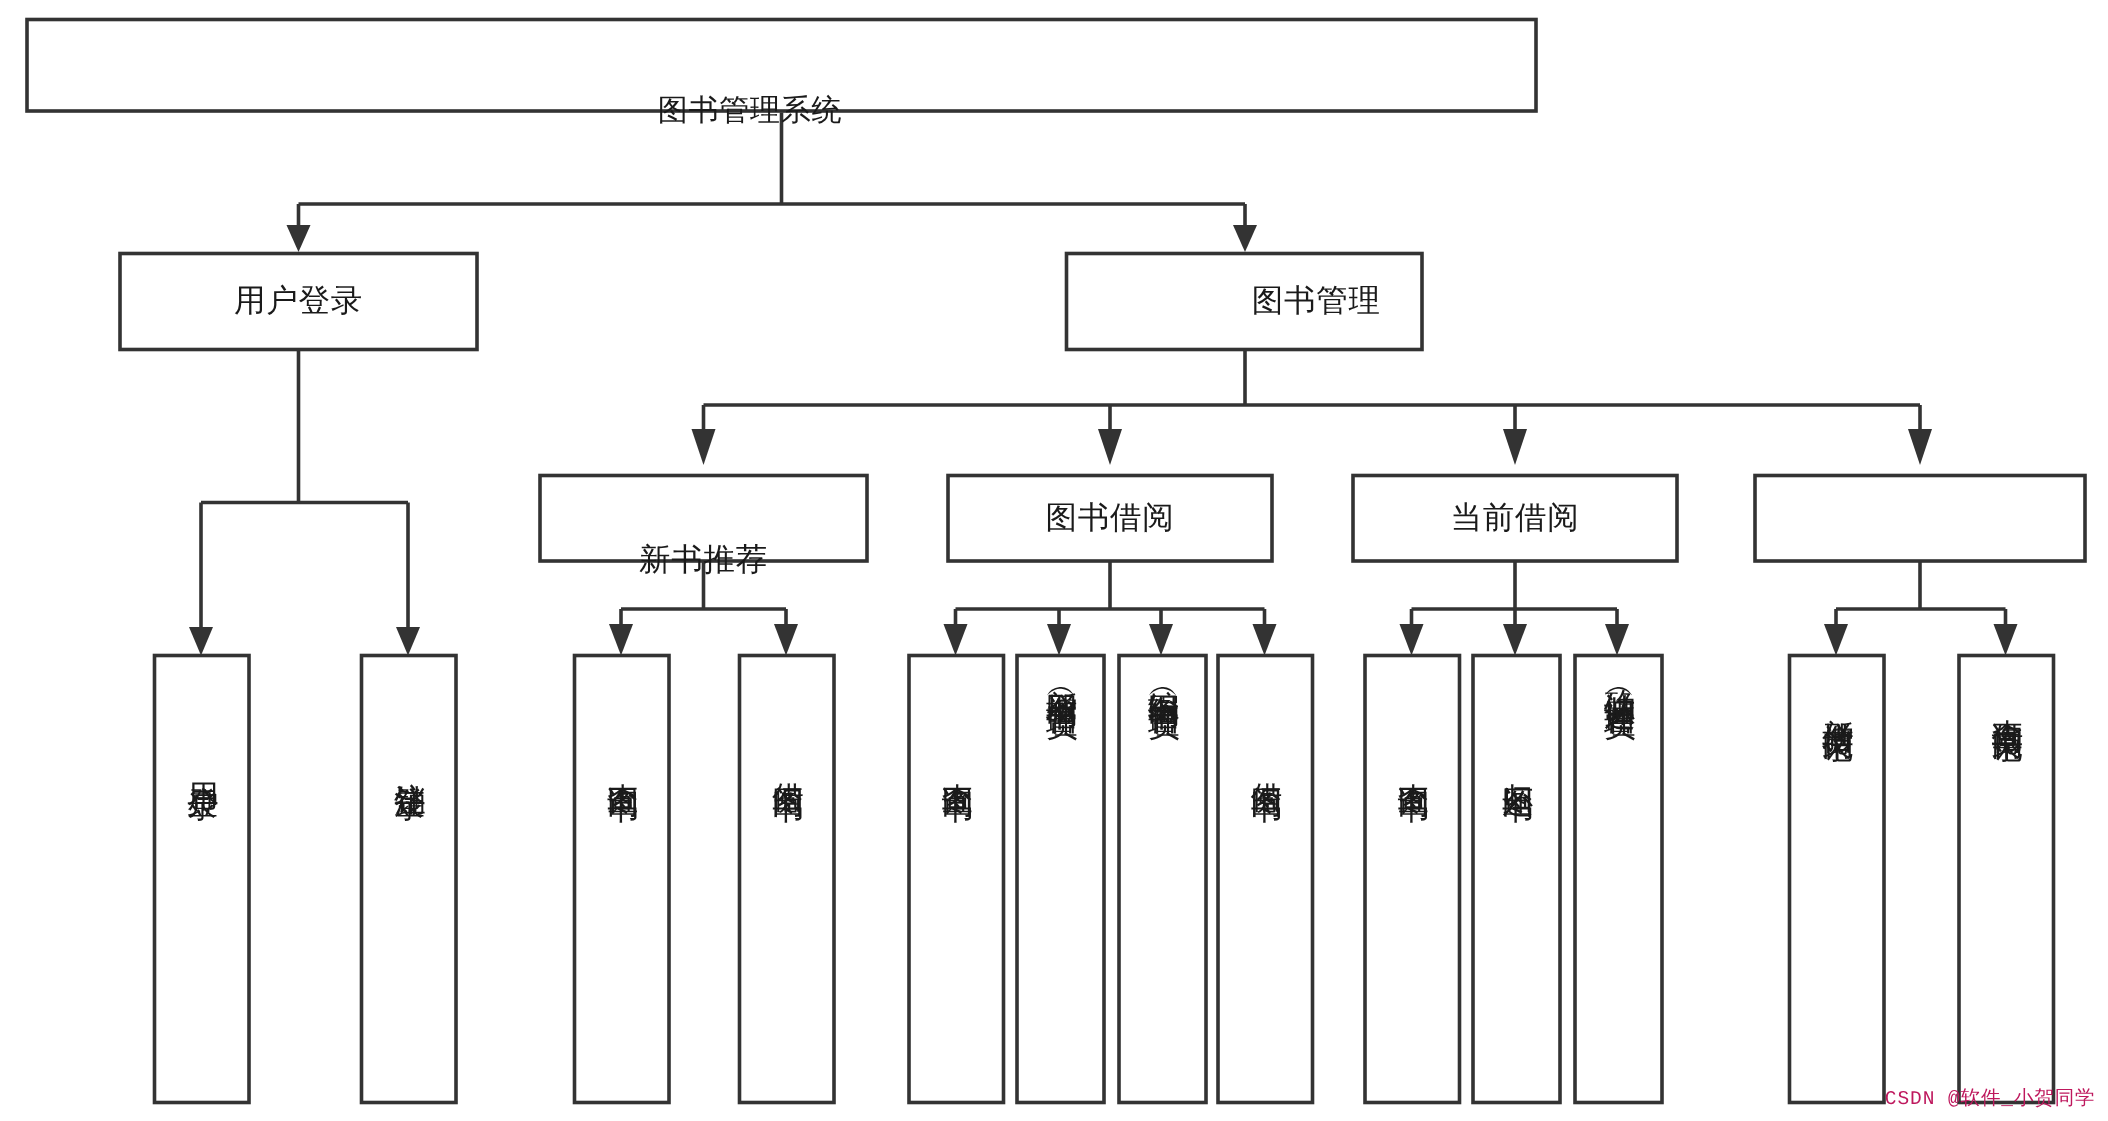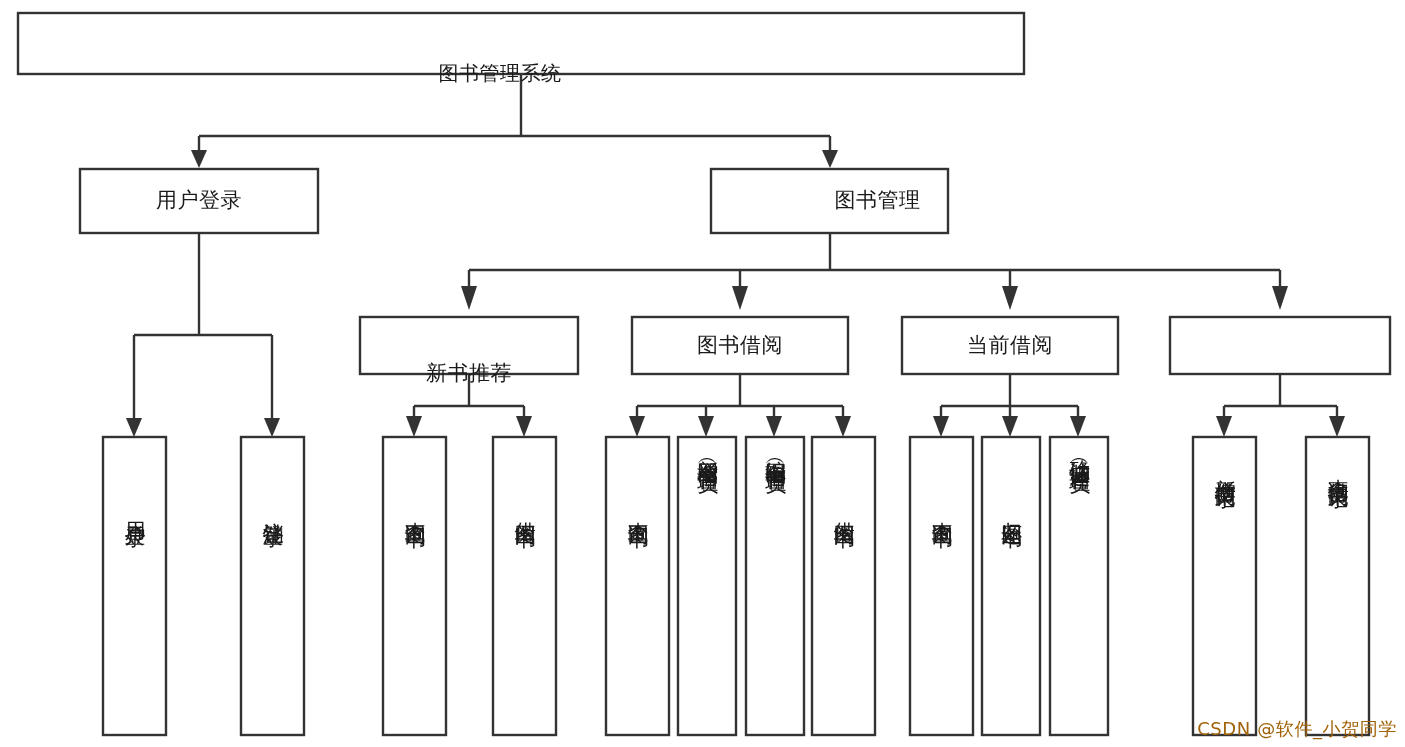--- a/index.html
+++ b/index.html
@@ -66,25 +66,26 @@
     writing-mode: vertical-rl;
     text-orientation: upright;
     white-space: nowrap;
     pointer-events: none;
     letter-spacing: 2px;
   }
   #watermark {
     position: absolute;
     right: 8px;
     bottom: 6px;
-    color: #a16207;
-    font-size: 18px;
+    color: #be185d;
+    font-size: 13px;
     letter-spacing: 0.6px;
     white-space: nowrap;
     user-select: none;
+    font-family: Liberation Mono, monospace;
   }
 </style>
 </head>
 <body>
 
 <div id="diagram-root">
 
   <svg id="diagram-svg" viewBox="0 0 1405 747" xmlns="http://www.w3.org/2000/svg">
 
     <g>

